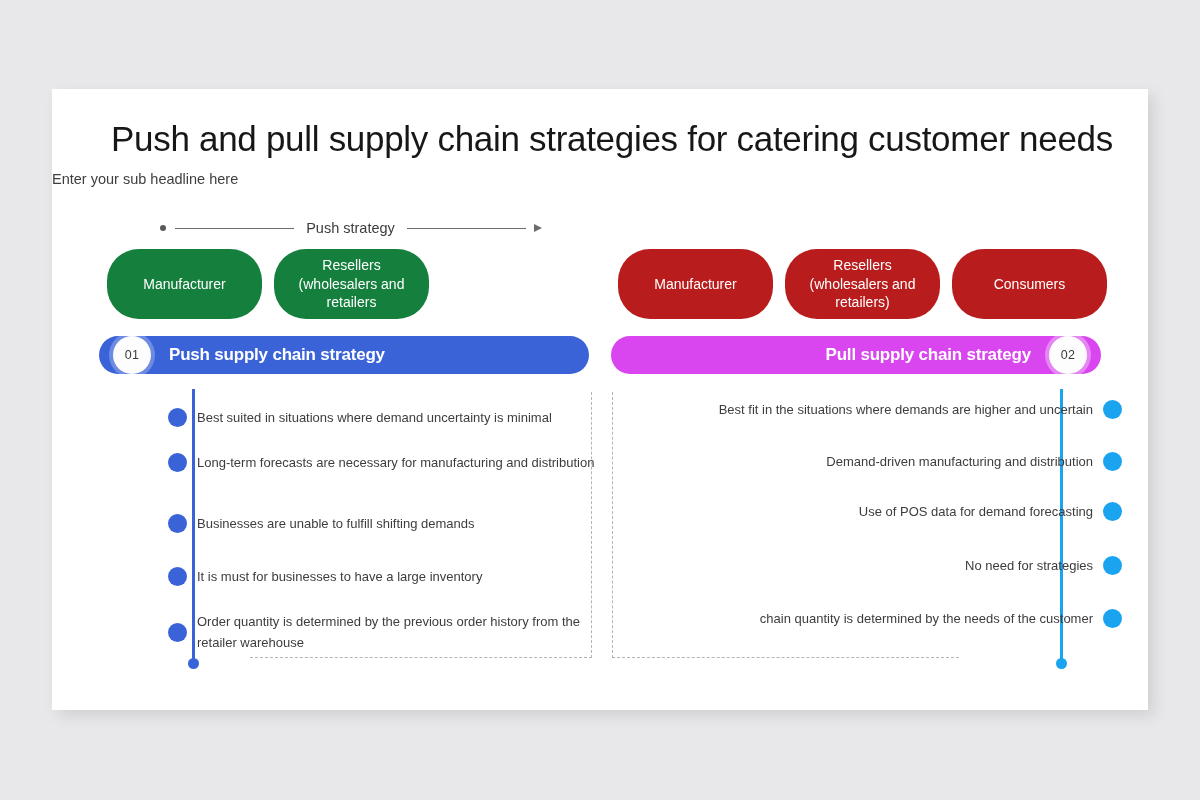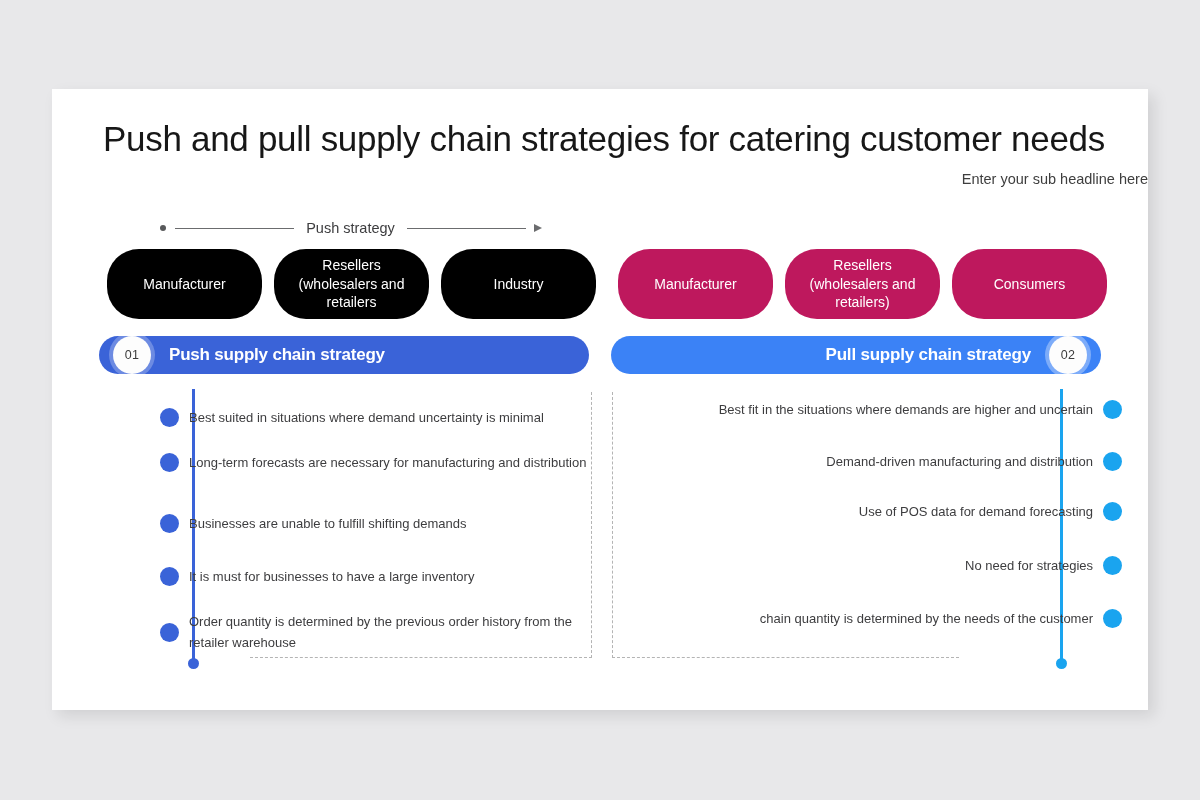--- a/index.html
+++ b/index.html
@@ -15,29 +15,29 @@
   .slide-card {
     position: absolute;
     left: 52px; top: 89px;
     width: 1096px; height: 621px;
     background: #ffffff;
     box-shadow: 6px 6px 14px rgba(0,0,0,0.10);
   }
 
   
   .slide-title {
-    position: absolute; left: 4px; top: 30px; width: 100%;
+    position: absolute; left: 12px; top: 30px; width: 100%;
     text-align: center;
     font-size: 35px; font-weight: 400; color: #171717;
     letter-spacing: -0.3px;
     white-space: nowrap;
   }
   .slide-subtitle {
     position: absolute; left: 0; top: 82px; width: 100%;
-    text-align: right;
+    text-align: left;
     font-size: 14.5px; font-weight: 400; color: #3e3e3e;
   }
 
   
   .arrow-header {
     position: absolute; top: 128px; height: 22px;
     display: flex; align-items: center; gap: 9px;
   }
   .arrow-header.left  { left: 108px;  width: 382px; }
   .arrow-header.right { left: 620px;  width: 382px; }
@@ -63,32 +63,32 @@
   .chain-row.left  { left: 55px;  }
   .chain-row.right { left: 566px; }
   .chain-box {
     width: 155px; height: 70px;
     border-radius: 32px;
     display: flex; align-items: center; justify-content: center;
     text-align: center;
     color: #ffffff; font-size: 14px; line-height: 1.32;
     padding: 0 8px;
   }
-  .chain-box.dark  { background: #000000; }
-  .chain-box.light { background: #be185d; }
+  .chain-box.dark  { background: #15803d; }
+  .chain-box.light { background: #b91c1c; }
 
   
   .banner {
     position: absolute; top: 247px;
     width: 490px; height: 38px;
     border-radius: 27px;
     display: flex; align-items: center;
   }
   .banner.left  { left: 47px;  background: #3a63d8; padding-left: 14px; }
-  .banner.right { left: 559px; background: #3b82f6; padding-right: 14px;
+  .banner.right { left: 559px; background: #d946ef; padding-right: 14px;
                   justify-content: flex-end; }
   .banner-title {
     font-size: 17px; font-weight: bold; color: #ffffff;
     letter-spacing: -0.2px; white-space: nowrap;
   }
   .banner.left  .banner-title { margin-left: 18px; }
   .banner.right .banner-title { margin-right: 18px; }
   .badge {
     width: 38px; height: 38px; border-radius: 50%;
     background: #fdfdfd;
@@ -125,21 +125,21 @@
 
   
   .bullets { position: absolute; }
   .bullets.left  { left: 104px; top: 310px; width: 460px; }
   .bullets.right { left: 640px; top: 302px; width: 430px; }
 
   .bullet-item {
     position: absolute;
     display: flex; align-items: center; gap: 10px;
   }
-  .bullet-item.left  { left: 4px; }
+  .bullet-item.left  { left: 12px; }
   .bullet-item.right { right: 0; flex-direction: row-reverse; }
 
   .bullet-dot {
     width: 19px; height: 19px; border-radius: 50%; flex: 0 0 auto;
   }
   .bullet-dot.dark  { background: #3a63d8; }
   .bullet-dot.light { background: #1aa4ef; }
 
   .bullet-text {
     font-size: 13px; color: #3d3d3f; line-height: 1.62;
@@ -162,21 +162,20 @@
       <span class="arrow-line"></span>
       <span class="arrow-label">Push strategy</span>
       <span class="arrow-line"></span>
       <span class="arrow-head"></span>
     </div>
 
 
     <div class="chain-row left">
       <div class="chain-box dark">Manufacturer</div>
       <div class="chain-box dark">Resellers (wholesalers and retailers</div>
-      <div class="chain-box dark">Industry</div>
     </div>
 
     <div class="chain-row right">
       <div class="chain-box light">Manufacturer</div>
       <div class="chain-box light">Resellers (wholesalers and retailers)</div>
       <div class="chain-box light">Consumers</div>
     </div>
 
     <div class="banner left">
       <div class="badge dark-ring">01</div>

